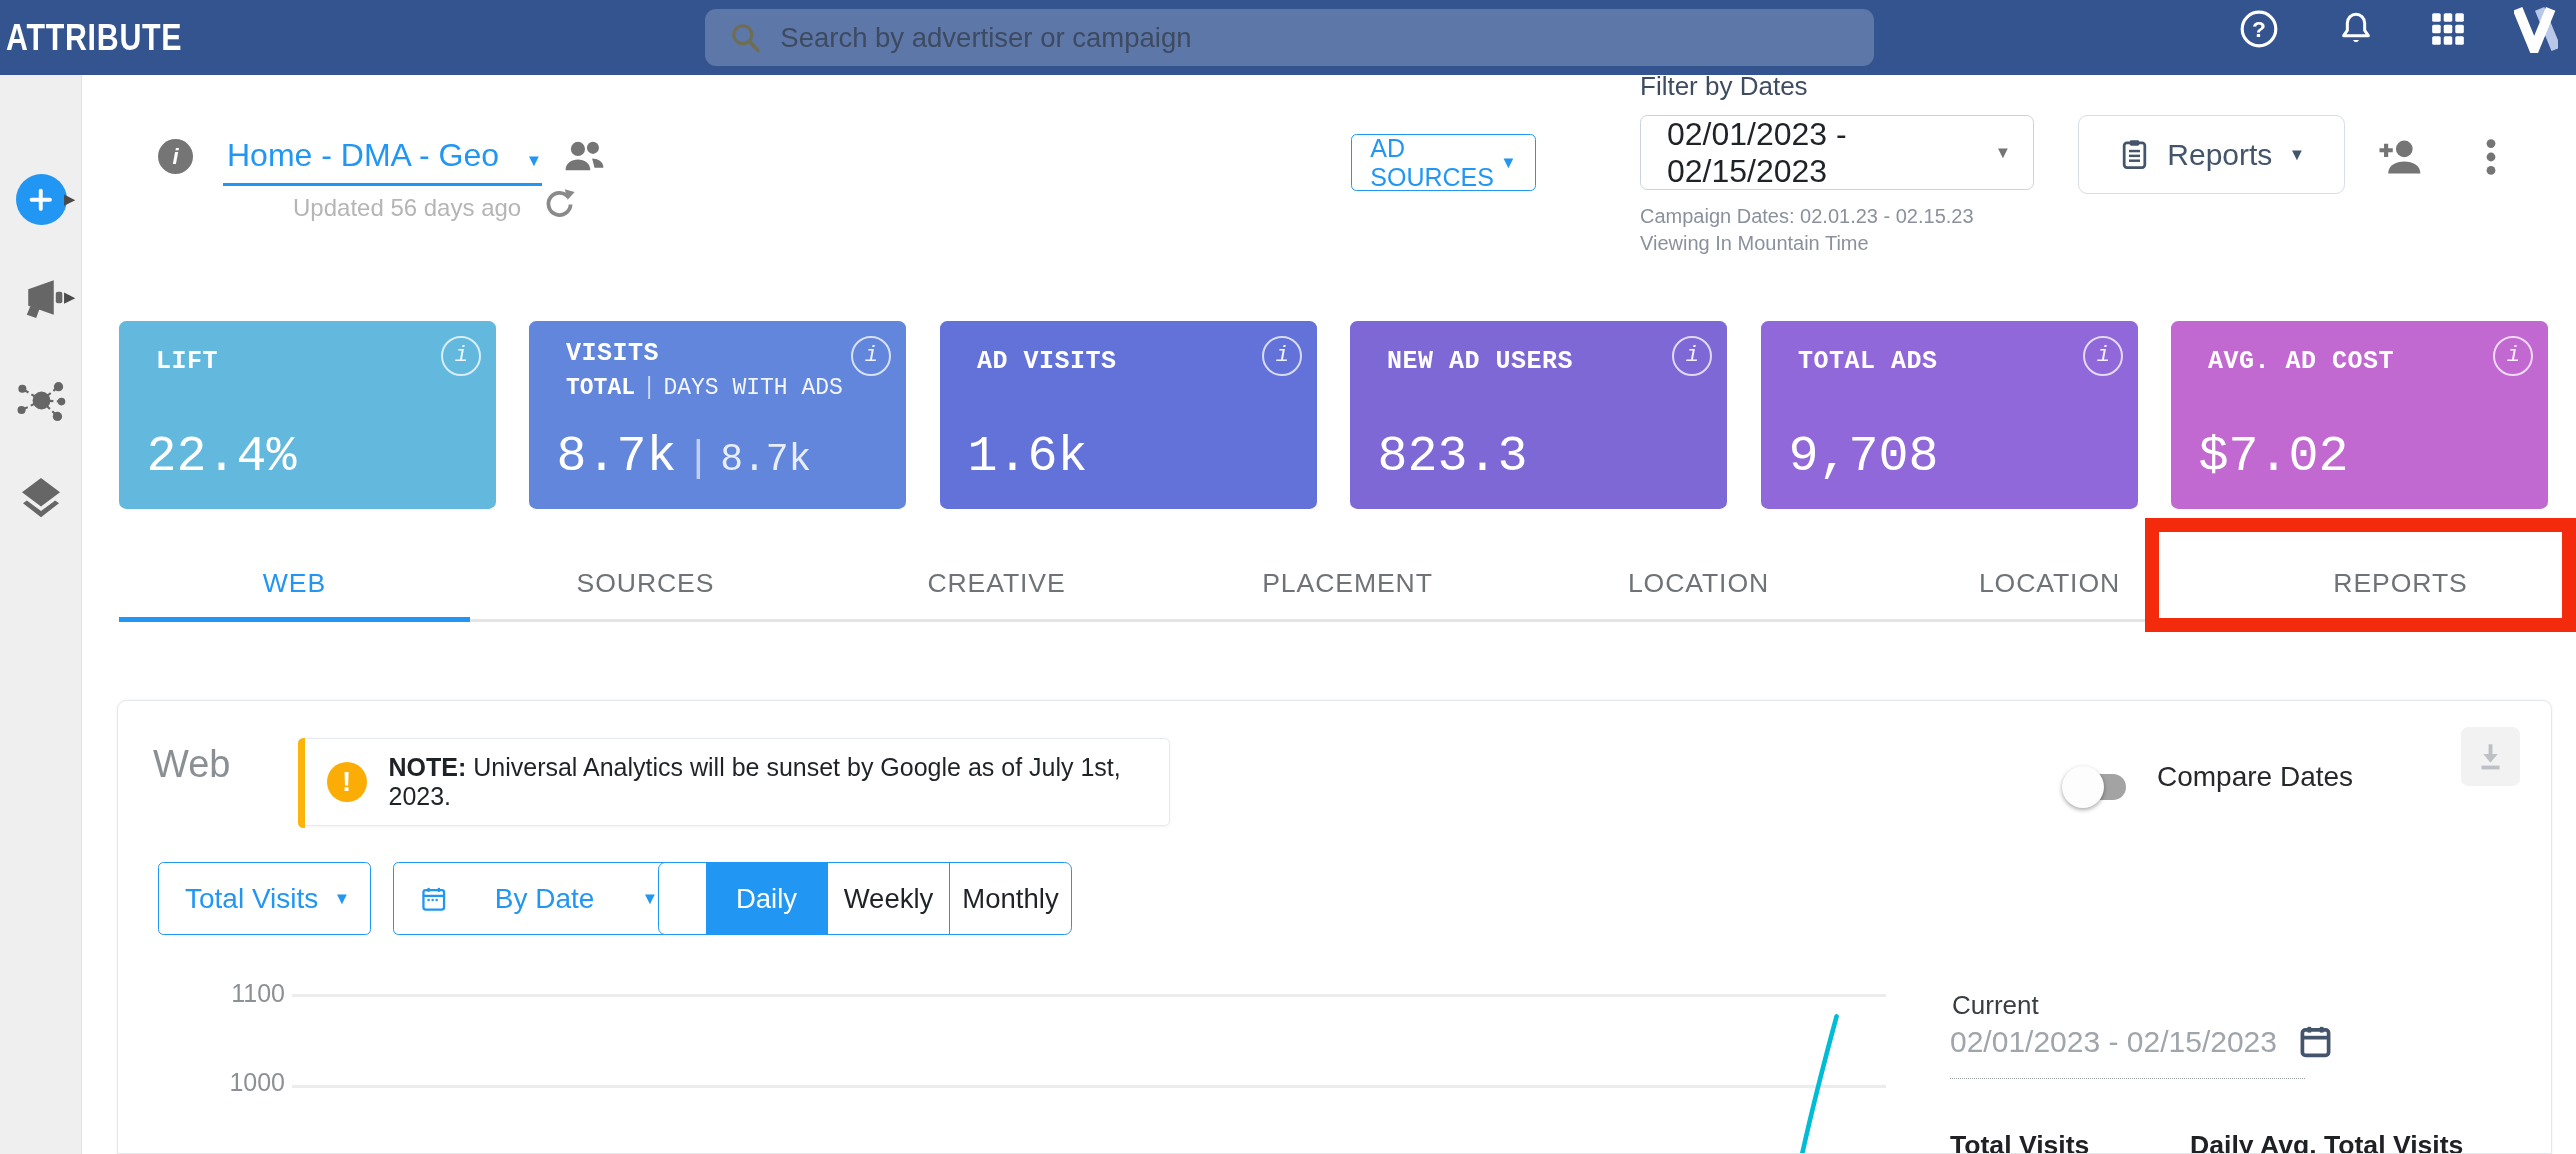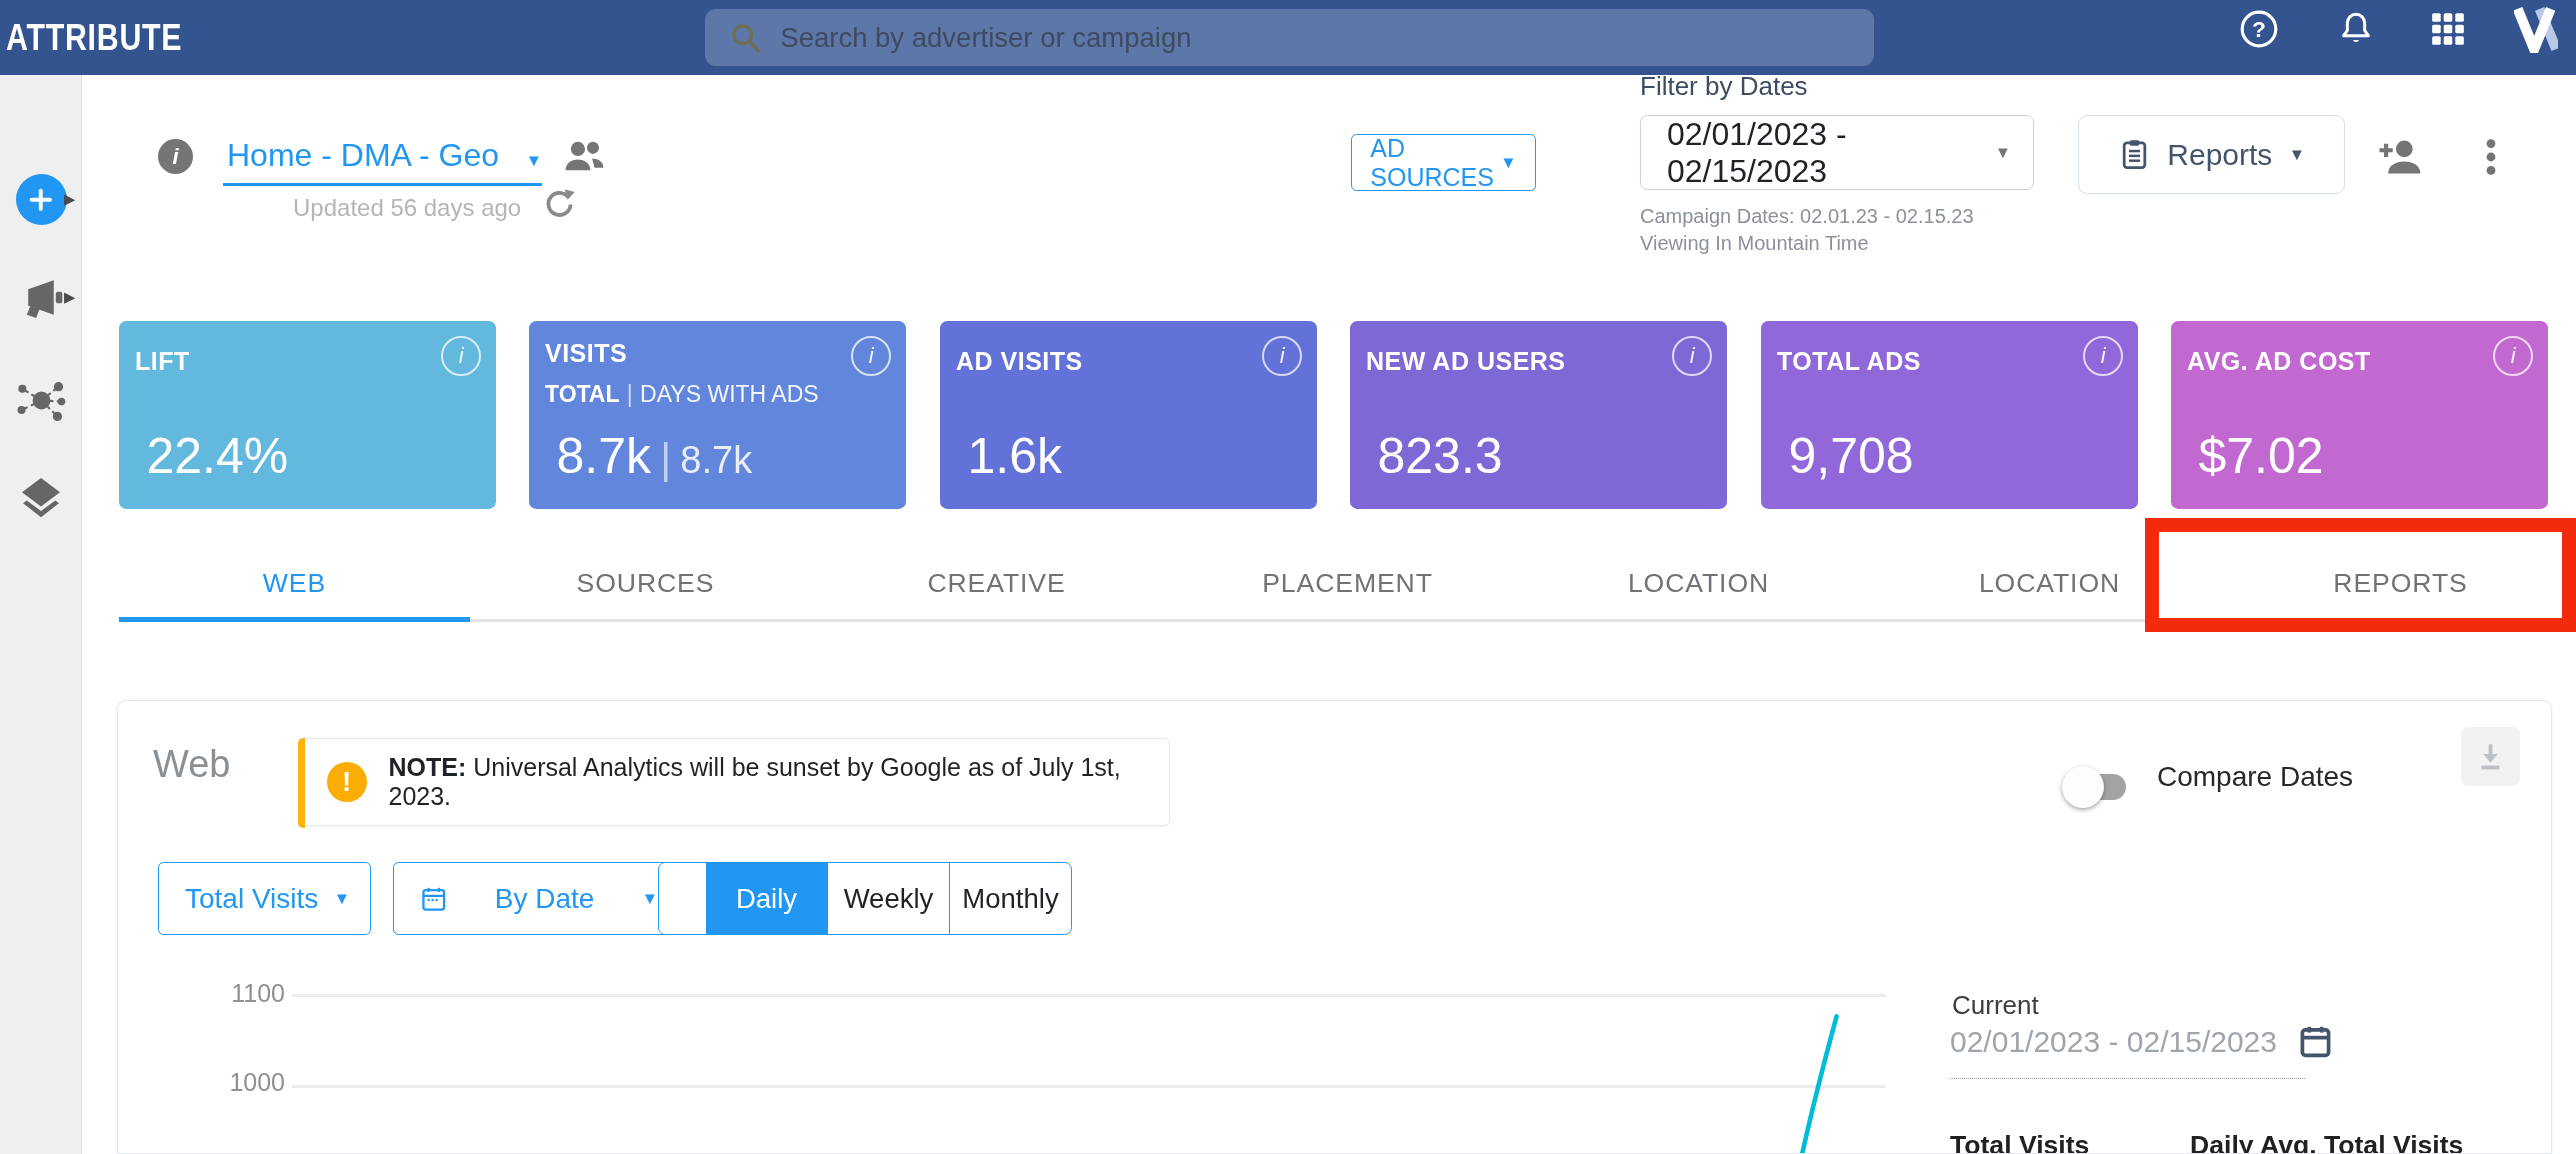--- a/index.html
+++ b/index.html
@@ -41,23 +41,23 @@
   .flabel { position:absolute; left:1640px; top:71px; font-size:26px; color:#3e4c62; }
   .date-select { position:absolute; left:1640px; top:115px; width:394px; height:75px; border:0.9px solid #c9d2de;
     border-radius:7.3px; display:flex; align-items:center; justify-content:space-between; padding:0 22px 0 26px;
     font-size:32px; color:#1f2227; cursor:pointer; background:#fff; }
   .subnote { position:absolute; font-size:20px; color:#8b919c;text-align:center; }
   .reports-btn { position:absolute; left:2078px; top:115px; width:267px; height:79px; border:1.8px solid #d6dee8;
     border-radius:9.2px; display:flex; align-items:center; justify-content:center; gap:16.5px;
     font-size:30px; color:#44546B; cursor:pointer; background:#fff; }
 
   
-  .card { position:absolute; top:321px; width:377px; height:188px; border-radius:7.3px; color:#fff; padding:26px 16px; }
+  .card { position:absolute; top:321px; width:377px; height:188px; border-radius:7.3px; color:#fff; padding:26px 37px;font-family:Liberation Mono, monospace; }
   .card-label { font-size:25px; font-weight:bold; letter-spacing:0.5px; }
-  .card-sub { font-size:23px; margin-top:13px; }
+  .card-sub { font-size:23px; margin-top:7px; }
   .card-sub .sep { opacity:.7; padding:0 7.3px; }
   .card-sub .dim { font-weight:normal; opacity:.92; }
   .card-value { position:absolute; left:27.5px; bottom:24px; font-size:50px; font-weight:400; }
   .card-value .v2 { font-size:38px; opacity:.85; }
   .card-value .sep { opacity:.6; font-weight:300; padding:0 9.2px; font-size:42px; }
   .card-info { position:absolute; top:14.7px; right:14.7px; width:40px; height:40px; border:2.7px solid rgba(255,255,255,.75);
     border-radius:50%; display:flex; align-items:center; justify-content:center; font-size:22px; font-style:italic;
     color:rgba(255,255,255,.9); cursor:pointer; }
 
   

